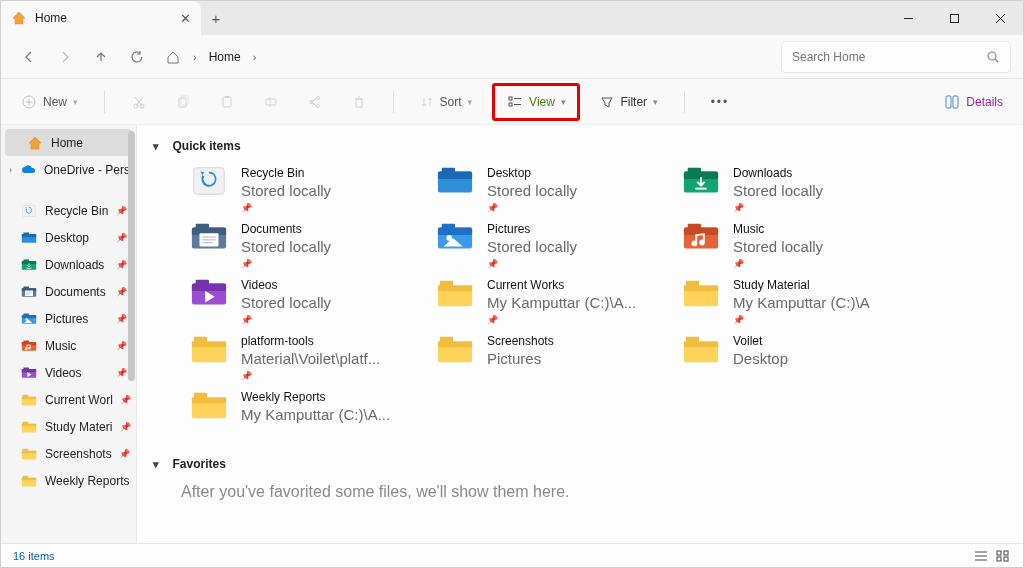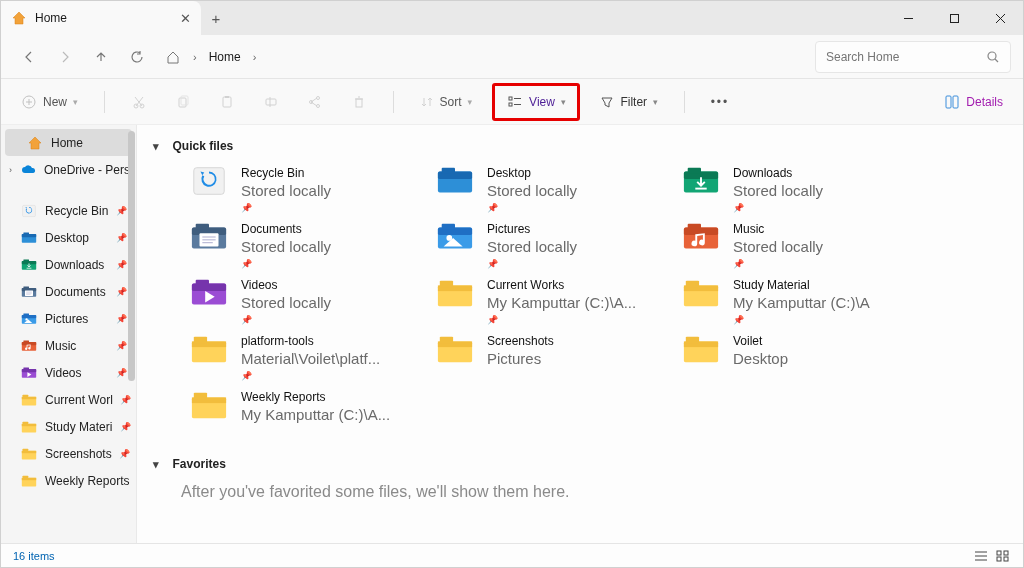--- a/index.html
+++ b/index.html
@@ -13,21 +13,21 @@
 .tab .tab-close { font-size: 13px; color: #555; }
 .new-tab { width: 30px; text-align: center; color: #555; font-size: 15px; }
 .win-controls { position: absolute; right: 0; top: 0; height: 34px; display: flex; }
 .win-btn { width: 46px; display: flex; align-items: center; justify-content: center; color: #222; }
 
 
 .navrow { height: 44px; background: #f9f9f9; display: flex; align-items: center; padding: 0 12px; gap: 4px; border-bottom: 1px solid #e5e5e5;}
 .nav-btn { width: 32px; height: 32px; display:flex; align-items:center; justify-content:center; color:#666; border-radius: 4px; }
 .addr { flex: 1; display:flex; align-items:center; height: 32px; gap: 12px; padding-left: 8px; }
 .addr .chevron { color:#666; font-size:11px; }
-.search { width: 196px; height: 32px; background:#fdfdfd; border:1px solid #e6e6e6; border-radius:4px; display:flex; align-items:center; padding:0 10px; justify-content: space-between; }
+.search { width: 230px; height: 32px; background:#fdfdfd; border:1px solid #e6e6e6; border-radius:4px; display:flex; align-items:center; padding:0 10px; justify-content: space-between; }
 .search input { border:none; background:transparent; font-size:12px; outline:none; flex:1; color:#666; }
 .search-icon { color:#888; }
 
 
 .toolbar { height: 46px; background:#f9f9f9; display:flex; align-items:center; padding: 0 12px; gap: 12px; border-bottom:1px solid #eee; }
 .tb-btn { height: 32px; padding: 0 8px; display:flex; align-items:center; gap:6px; color:#888; border-radius:4px; }
 .tb-btn.dim svg { opacity: .5; }
 .tb-sep { width:1px; height:22px; background:#ddd; margin: 0 6px; }
 .tb-text { font-size: 12px; color:#555; }
 .view-highlight { border: 3px solid #e60000; border-radius:3px; padding: 2px 4px; height: 38px; display:flex; align-items:center; }
@@ -200,21 +200,21 @@
     <span style="font-size:9px;color:#aaa;">▾</span>
   </div>
   <div class="view-highlight">
     <div class="tb-btn">
       <svg width="16" height="16" viewBox="0 0 16 16">
           <rect x="2" y="3" width="3" height="3" fill="none" stroke="#555"></rect>
           <line x1="7" y1="4.5" x2="14" y2="4.5" stroke="#555"></line>
           <rect x="2" y="9" width="3" height="3" fill="none" stroke="#555"></rect>
           <line x1="7" y1="10.5" x2="14" y2="10.5" stroke="#555"></line>
         </svg>
-      <span class="tb-text" style="color:#4c1d95;">View</span>
+      <span class="tb-text" style="color:#4d7c0f;">View</span>
       <span style="font-size:9px;color:#888;">▾</span>
     </div>
   </div>
   <div class="tb-btn">
     <svg width="14" height="14" viewBox="0 0 14 14">
         <path d="M2 3h10L9 8v4l-4-2V8z" fill="none" stroke="#555"></path>
       </svg>
     <span class="tb-text" style="color:#333;">Filter</span>
     <span style="font-size:9px;color:#888;">▾</span>
   </div>
@@ -385,21 +385,21 @@
             </svg>
           </span>
           <span>Weekly Reports</span>
         </div>
       </div>
     <div class="sb-scroll-thumb"></div>
   </div>
   <div class="content">
     <div class="section-hdr">
       <span class="chev">▾</span>
-      <span>Quick files</span>
+      <span>Quick items</span>
     </div>
     <div class="grid" id="qa-grid">
         <div class="item">
           <div class="thumb">
             <svg width="38" height="38" viewBox="0 0 40 32">
               <rect x="4" y="2" width="32" height="28" rx="3" fill="#f1f1f1" stroke="#d5d5d5"></rect>
               <path d="M20 6a8 8 0 1 1-7 4l2 1a6 6 0 1 0 5-3z" fill="#1f8ce6"></path>
               <path d="M13 10l-2-4 4 1z" fill="#1f8ce6"></path>
             </svg>
           </div>

